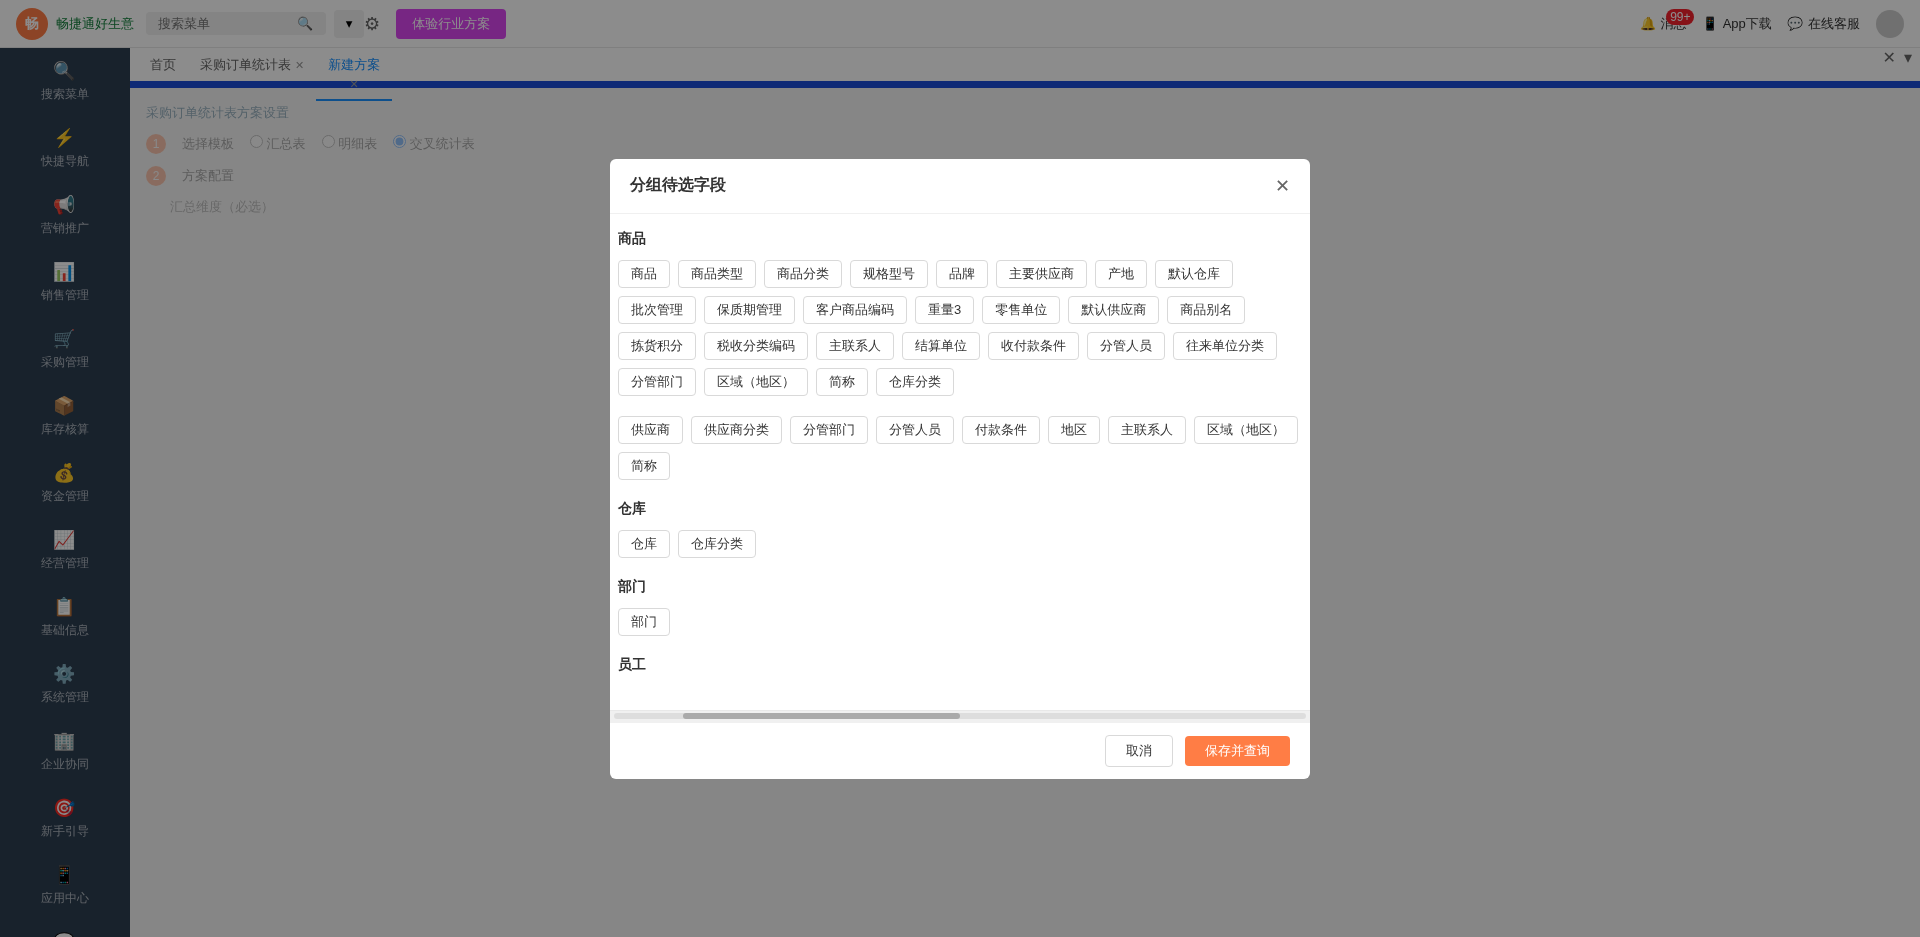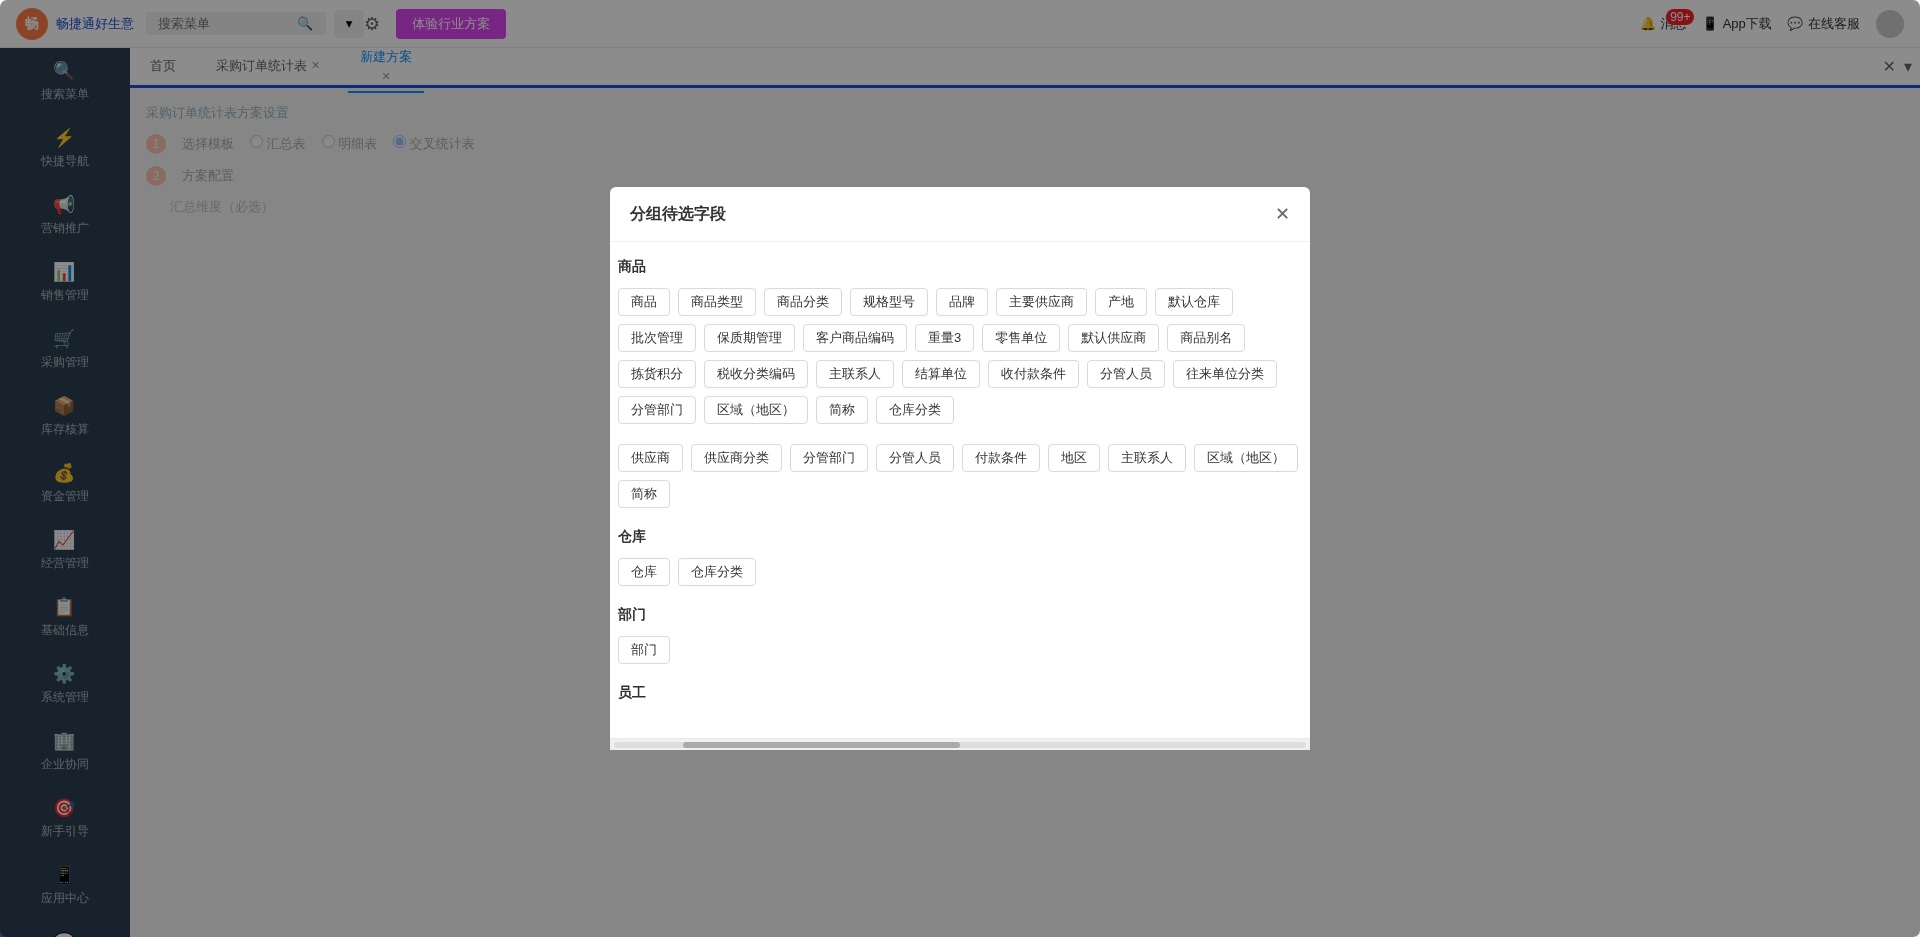--- a/index.html
+++ b/index.html
@@ -24,21 +24,21 @@
       flex-shrink: 0;
     }
     .logo-icon {
       width: 32px; height: 32px;
       background: #ff7d45;
       border-radius: 50%;
       display: flex; align-items: center; justify-content: center;
       color: #fff; font-weight: bold; font-size: 14px;
       margin-right: 8px;
     }
-    .logo-text { color: #1d4ed8; font-size: 13px; }
+    .logo-text { color: #15803d; font-size: 13px; }
     .header-search {
       display: flex; align-items: center;
       background: #f0f0f0; border-radius: 4px;
       padding: 4px 12px; width: 180px;
       margin-right: 8px;
     }
     .header-search input {
       border: none; background: transparent; outline: none; font-size: 13px; width: 100%;
     }
     .header-select {
@@ -88,25 +88,24 @@
       gap: 4px;
     }
     .sidebar-icon { font-size: 18px; }
 
     
     .tabs-bar {
       position: fixed;
       top: 48px; left: 130px; right: 0;
       height: 40px;
       background: #fff;
-      border-bottom: 3px solid #1d4ed8;
-      display: flex; align-items: center;
+      border-bottom: 7px solid #1d4ed8;
+      display: flex; align-items: flex-start;
       padding: 0 8px;
       z-index: 89;
-      gap: 16px;
     }
     .tab-item {
       display: flex; align-items: center; gap: 4px;
       padding: 8px 12px;
       cursor: pointer;
       color: #666;
       font-size: 13px;
       border-bottom: 2px solid transparent;
     }
     .tab-item.active {
@@ -144,21 +143,21 @@
       width: 20px; height: 20px; display: flex; align-items: center; justify-content: center;
       font-size: 12px; flex-shrink: 0;
     }
 
     
     .modal-overlay {
       position: fixed;
       top: 0; left: 0; right: 0; bottom: 0;
       background: rgba(0,0,0,0.45);
       z-index: 200;
-      display: flex; align-items: center; justify-content: center; border-radius: 7px;
+      display: flex; align-items: center; justify-content: center;
     }
 
     
     .modal {
       background: #fff;
       border-radius: 6px;
       width: 700px;
       max-height: 620px;
       display: flex;
       flex-direction: column;
@@ -436,14 +435,18 @@
       </div>
 
     </div>
 
     <div class="modal-hscroll">
       <div class="hscroll-track">
         <div class="hscroll-thumb"></div>
       </div>
     </div>
 
+    <div class="modal-footer">
+      <button class="btn-cancel">取消</button>
+      <button class="btn-save-query">保存并查询</button>
+    </div>
   </div>
 </div>
 
 </body></html>

